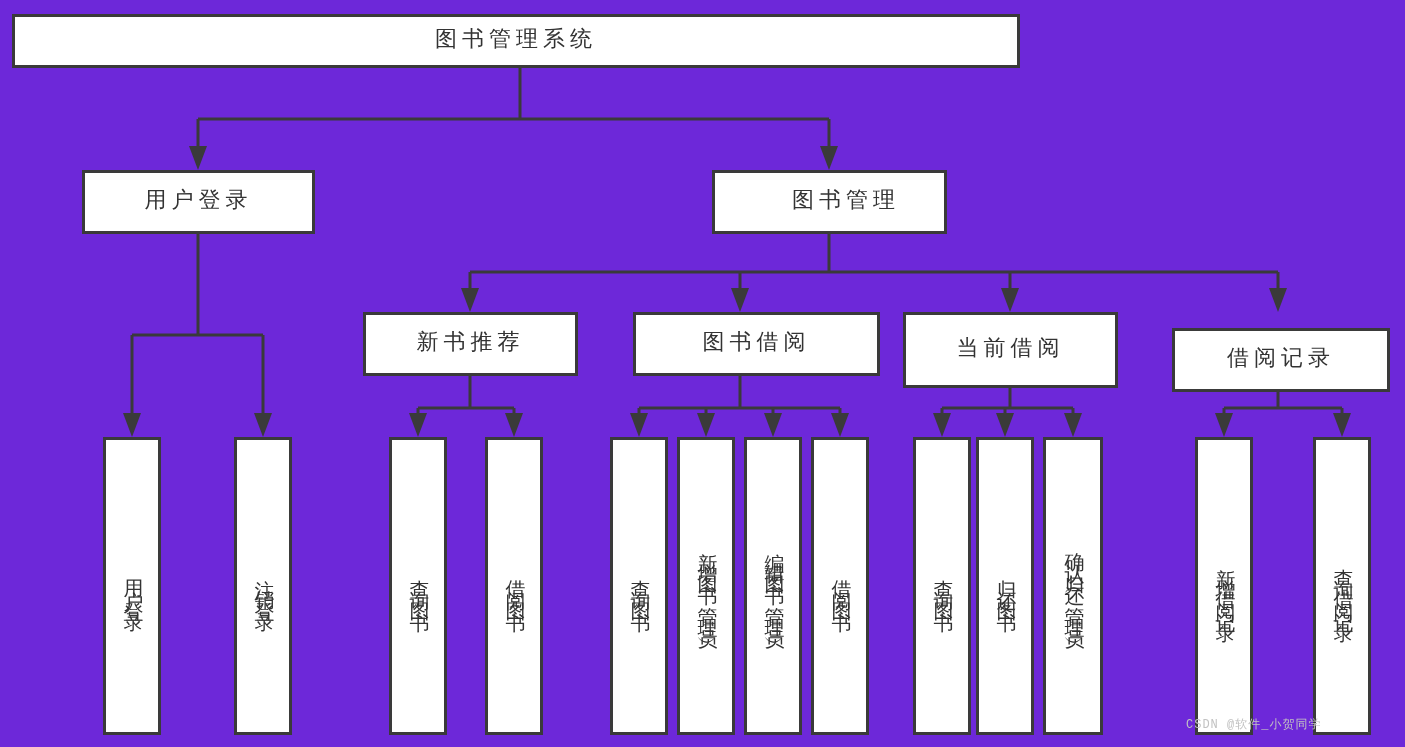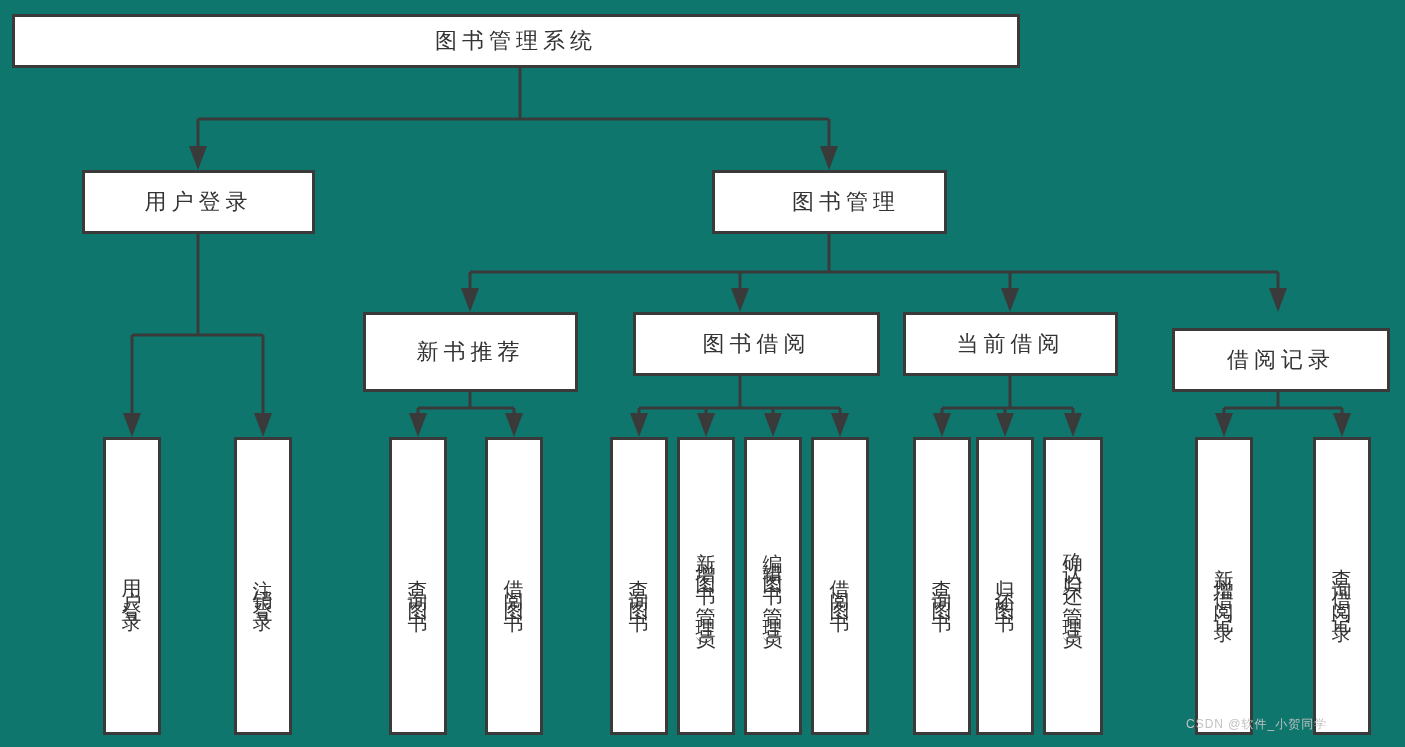--- a/index.html
+++ b/index.html
@@ -1,21 +1,21 @@
 <!DOCTYPE html>
 <html><head>
 <meta charset="utf-8">
 <style>
   html, body { margin: 0; padding: 0; background: #ffffff; }
   .canvas {
     position: relative;
     width: 1405px;
     height: 747px;
-    background: #0f766e;
-    font-family: Liberation Sans, sans-serif;
+    background: #6d28d9;
+    font-family: Liberation Mono, monospace;
     overflow: hidden;
   }
   .wires {
     position: absolute;
     left: 0; top: 0;
     width: 1405px; height: 747px;
   }
   .node {
     position: absolute;
     box-sizing: border-box;
@@ -37,23 +37,23 @@
     writing-mode: vertical-rl;
     text-orientation: mixed;
     font-size: 20px;
     letter-spacing: 11px;
     line-height: 1;
   }
   
   .n-root      { left: 12px;   top: 14px;  width: 1008px; height: 54px; }
   .n-login     { left: 82px;   top: 170px; width: 233px;  height: 64px; }
   .n-mgmt      { left: 712px;  top: 170px; width: 235px;  height: 64px; padding-left: 33px; }
-  .n-recommend { left: 363px;  top: 312px; width: 215px;  height: 80px; }
+  .n-recommend { left: 363px;  top: 312px; width: 215px;  height: 64px; }
   .n-borrow    { left: 633px;  top: 312px; width: 247px;  height: 64px; }
-  .n-current   { left: 903px;  top: 312px; width: 215px;  height: 64px; }
+  .n-current   { left: 903px;  top: 312px; width: 215px;  height: 76px; }
   .n-records   { left: 1172px; top: 328px; width: 218px;  height: 64px; }
 
   .leaf { top: 437px; height: 298px; width: 58px; }
   .lf-login-0     { left: 103px;  }
   .lf-login-1     { left: 234px;  }
   .lf-recommend-0 { left: 389px;  }
   .lf-recommend-1 { left: 485px;  }
   .lf-borrow-0    { left: 610px;  }
   .lf-borrow-1    { left: 677px;  }
   .lf-borrow-2    { left: 744px;  }

